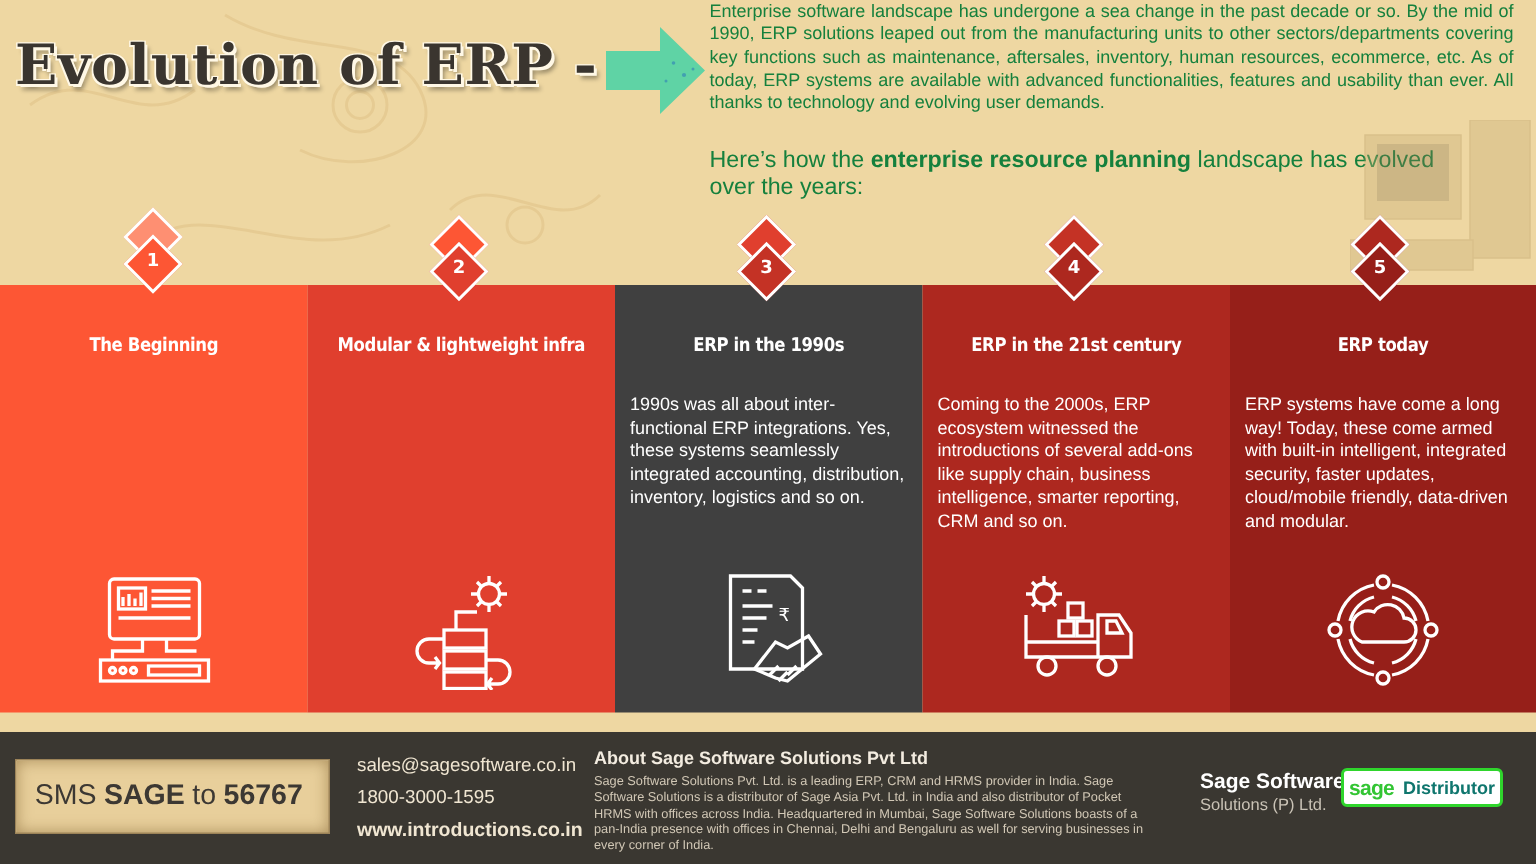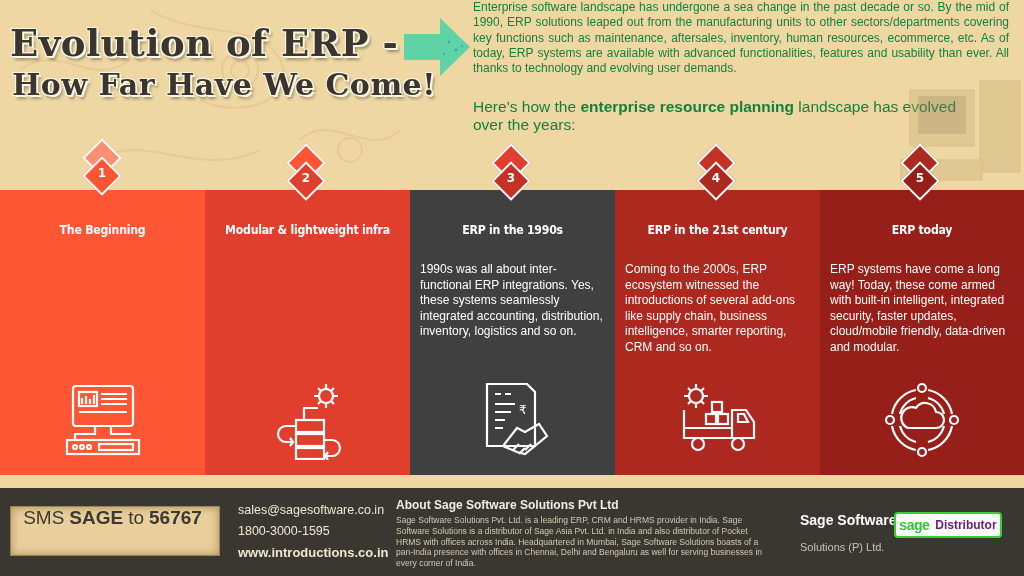--- a/index.html
+++ b/index.html
@@ -38,56 +38,55 @@
 
   .badge { position: absolute; width: 40px; height: 60px; }
   .badge .d { position: absolute; width: 28px; height: 28px; left: 6px; transform: rotate(45deg); border: 2px solid #fff; }
   .badge .d1 { top: 4px; }
   .badge .d2 { top: 22px; }
   .badge .num { position: absolute; left: 0; right: 0; top: 26px; text-align: center; color: #fff;
     font-family: "DejaVu Sans", sans-serif; font-weight: bold; font-size: 12px; }
 
   .footer { position: absolute; left: 0; top: 488px; width: 1024px; height: 88px; background: #3a3731; }
   .sms { position: absolute; left: 10px; top: 18px; width: 210px; height: 50px; background: #e8cf9b;
-    box-shadow: inset 0 0 10px rgba(120,90,40,0.55); border: 1px solid #9c8358; display: flex; justify-content: center;
+    box-shadow: inset 0 0 10px rgba(120,90,40,0.55); border: 1px solid #9c8358; display: flex; align-items: center; justify-content: center;
     font-family: "Liberation Sans", sans-serif; font-size: 19px; color: #3c3833; }
   .sms b { font-weight: bold; margin: 0 5px; }
   .contacts { position: absolute; left: 238px; top: 12px; font-family: "Liberation Sans", sans-serif; color: #f0e6d2; font-size: 12.5px; line-height: 21px; }
   .contacts div:last-child { font-weight: bold; font-size: 13px; }
   .about { position: absolute; left: 396px; top: 10px; width: 370px; font-family: "Liberation Sans", sans-serif; color: #d2c8b6; }
   .about h4 { font-size: 12px; color: #f3ece0; margin-bottom: 3px; font-weight: bold; }
   .about p { font-size: 8.5px; line-height: 10.8px; }
   .company { position: absolute; left: 800px; top: 24px; font-family: "Liberation Sans", sans-serif; }
   .company .n1 { color: #fff; font-weight: bold; font-size: 14px; }
-  .company .n2 { color: #c9c2b5; font-size: 11px; margin-top: 13px; }
+  .company .n2 { color: #c9c2b5; font-size: 11px; margin-top: 3px; }
   .distributor { position: absolute; left: 894px; top: 24px; width: 108px; height: 26px; background: #fff; border: 2px solid #2fd52c;
     border-radius: 4px; display: flex; align-items: center; justify-content: center; gap: 6px; font-family: "Liberation Sans", sans-serif; }
   .distributor .s { color: #33c534; font-size: 14px; font-weight: bold; letter-spacing: -0.5px; }
-  .distributor .t { color: #701a75; font-size: 12px; font-weight: bold; }
+  .distributor .t { color: #0f766e; font-size: 12px; font-weight: bold; }
 </style>
 </head>
 <body>
 
 <div class="bg-swirl">
   <svg width="1024" height="190" viewBox="0 0 1024 190">
     <g fill="none" stroke="#e3c78d" stroke-width="2" opacity="0.7">
       <path d="M150 10 C 200 40, 260 20, 280 60 S 240 120, 200 100"></path>
       <circle cx="240" cy="70" r="18"></circle>
       <circle cx="240" cy="70" r="9"></circle>
       <path d="M20 70 C 60 40, 90 90, 130 60"></path>
       <path d="M300 140 C 330 110, 370 160, 400 130"></path>
       <circle cx="350" cy="150" r="12"></circle>
       <path d="M100 160 C 140 130, 200 180, 260 150"></path>
     </g>
   </svg>
 </div>
 
 <div class="title">
   <div class="l1">Evolution of ERP -</div>
-  <div class="l2">How Far Have We Come!</div>
 </div>
 
 <svg class="arrow" viewBox="0 0 66 58">
   <polygon points="0,16 36,16 36,0 66,29 36,58 36,42 0,42" fill="#5fd3a5"></polygon>
   <g fill="#2f7fb8" opacity="0.6">
     <circle cx="45" cy="24" r="1.2"></circle>
       <circle cx="52" cy="32" r="1.4"></circle>
       <circle cx="40" cy="36" r="1"></circle>
       <circle cx="58" cy="28" r="1"></circle>
   </g>

